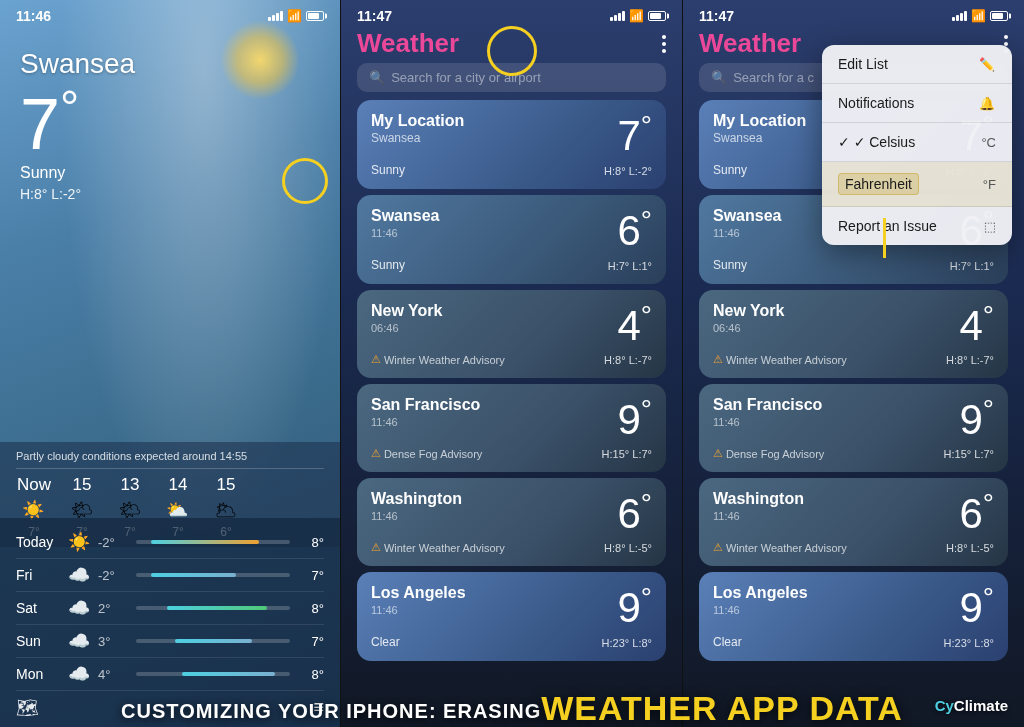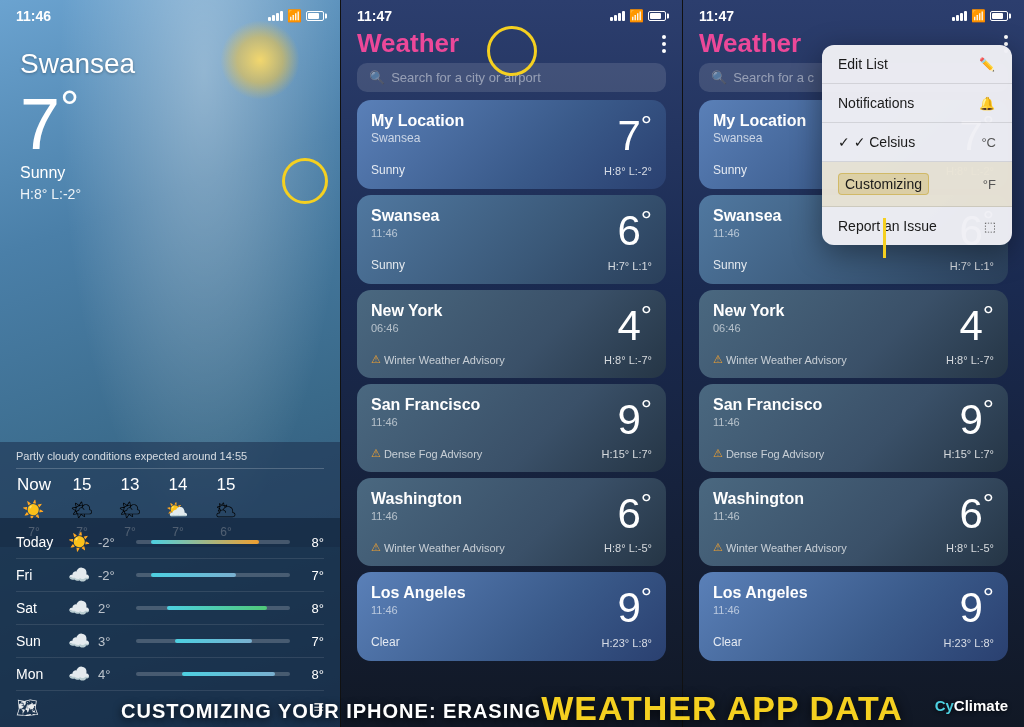--- a/index.html
+++ b/index.html
@@ -860,21 +860,21 @@
       </div>
       <div class="dropdown-item">
         <span class="dropdown-item-label">Notifications</span>
         <span class="dropdown-item-icon">🔔</span>
       </div>
       <div class="dropdown-item active">
         <span class="dropdown-item-label">✓ Celsius</span>
         <span class="dropdown-item-icon">°C</span>
       </div>
       <div class="dropdown-item" style="background:rgba(200,170,50,0.15);">
-        <span class="dropdown-item-label fahrenheit-highlight">Customizing</span>
+        <span class="dropdown-item-label fahrenheit-highlight">Fahrenheit</span>
         <span class="dropdown-item-icon">°F</span>
       </div>
       <div class="dropdown-item">
         <span class="dropdown-item-label">Report an Issue</span>
         <span class="dropdown-item-icon">⬚</span>
       </div>
     </div>
 
     <div style="position:relative;z-index:5;">
       <div class="weather-card" style="background:linear-gradient(135deg,#5a80b8 0%,#3a5a8a 60%,#2a4070 100%);">

